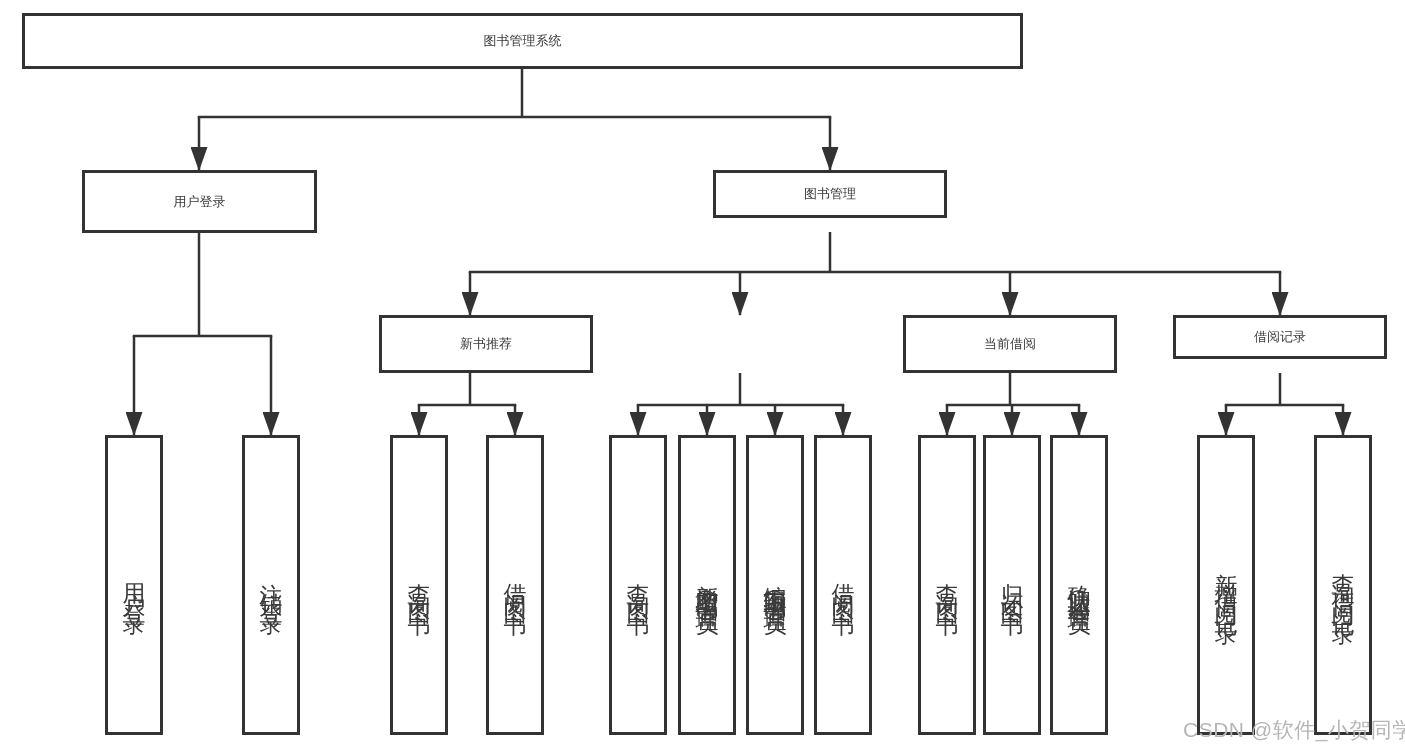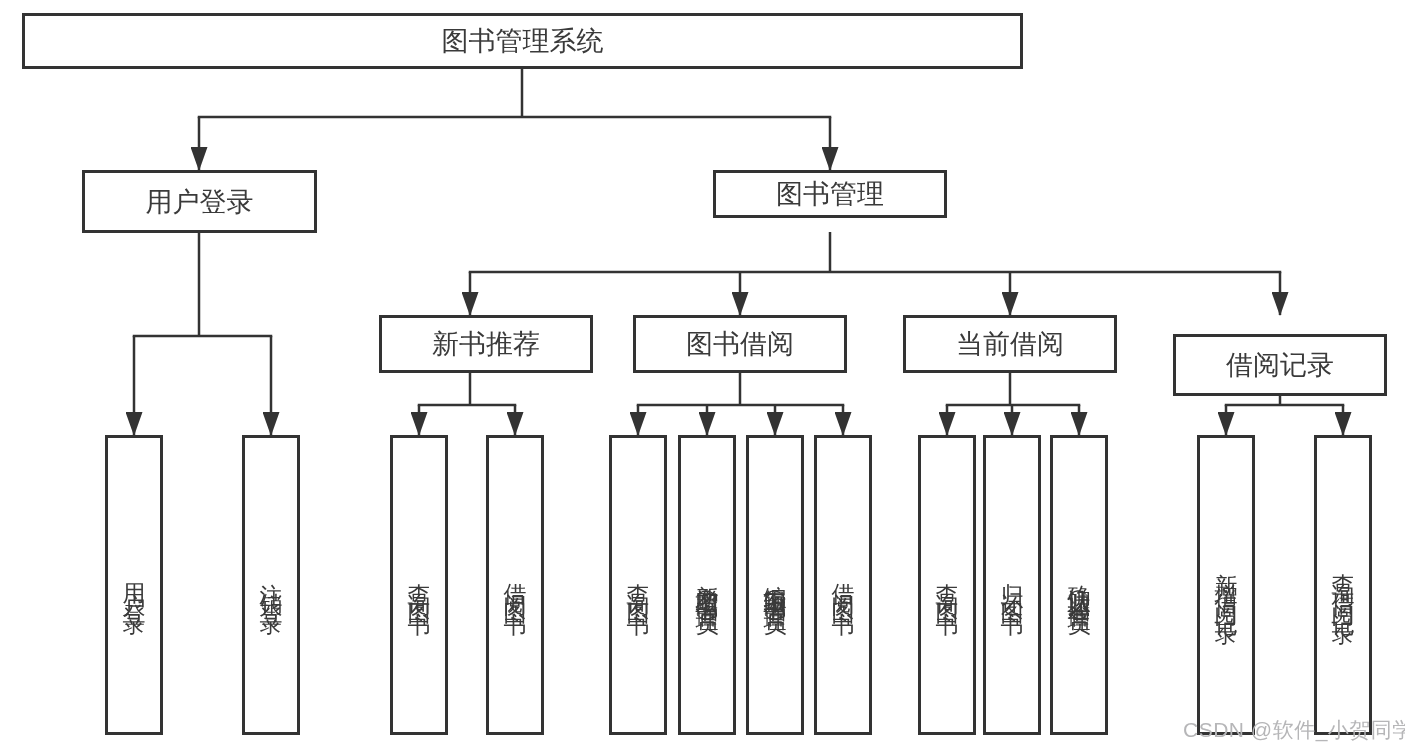--- a/index.html
+++ b/index.html
@@ -28,21 +28,21 @@
   }
   .node {
     position: absolute;
     box-sizing: border-box;
     background: #ffffff;
     border: 3px solid #333333;
     display: flex;
     align-items: center;
     justify-content: center;
     color: #3a3a3a;
-    font-size: 27px;
+    font-size: 13px;
     text-align: center;
     white-space: nowrap;
   }
   .vnode {
     writing-mode: vertical-rl;
     text-orientation: mixed;
     white-space: normal;
     font-size: 23px;
     letter-spacing: 10px;
     line-height: 1;
@@ -112,23 +112,22 @@
     <line x1="1226" y1="405" x2="1226" y2="435" marker-end="url(#arrow)"></line>
     <line x1="1343" y1="405" x2="1343" y2="435" marker-end="url(#arrow)"></line>
   </svg>
 
   <div class="node" style="left:22px; top:13px; width:1001px; height:56px;">图书管理系统</div>
 
   <div class="node" style="left:82px; top:170px; width:235px; height:63px;">用户登录</div>
   <div class="node" style="left:713px; top:170px; width:234px; height:48px;">图书管理</div>
 
   <div class="node" style="left:379px; top:315px; width:214px; height:58px;">新书推荐</div>
-  <div class="node" style="left:633px; top:315px; width:214px; height:58px;">图书借阅</div>
   <div class="node" style="left:903px; top:315px; width:214px; height:58px;">当前借阅</div>
-  <div class="node" style="left:1173px; top:334px; width:214px; height:62px;">借阅记录</div>
+  <div class="node" style="left:1173px; top:315px; width:214px; height:44px;">借阅记录</div>
 
   <div class="node vnode" style="left:105px; top:435px; width:58px; height:300px;">用户登录</div>
   <div class="node vnode" style="left:242px; top:435px; width:58px; height:300px;">注销登录</div>
 
   <div class="node vnode" style="left:390px; top:435px; width:58px; height:300px;">查询图书</div>
   <div class="node vnode" style="left:486px; top:435px; width:58px; height:300px;">借阅图书</div>
 
   <div class="node vnode" style="left:609px; top:435px; width:58px; height:300px;">查询图书</div>
   <div class="node vnode tight" style="left:678px; top:435px; width:58px; height:300px;">新增图书（管理员）</div>
   <div class="node vnode tight" style="left:746px; top:435px; width:58px; height:300px;">编辑图书（管理员）</div>

